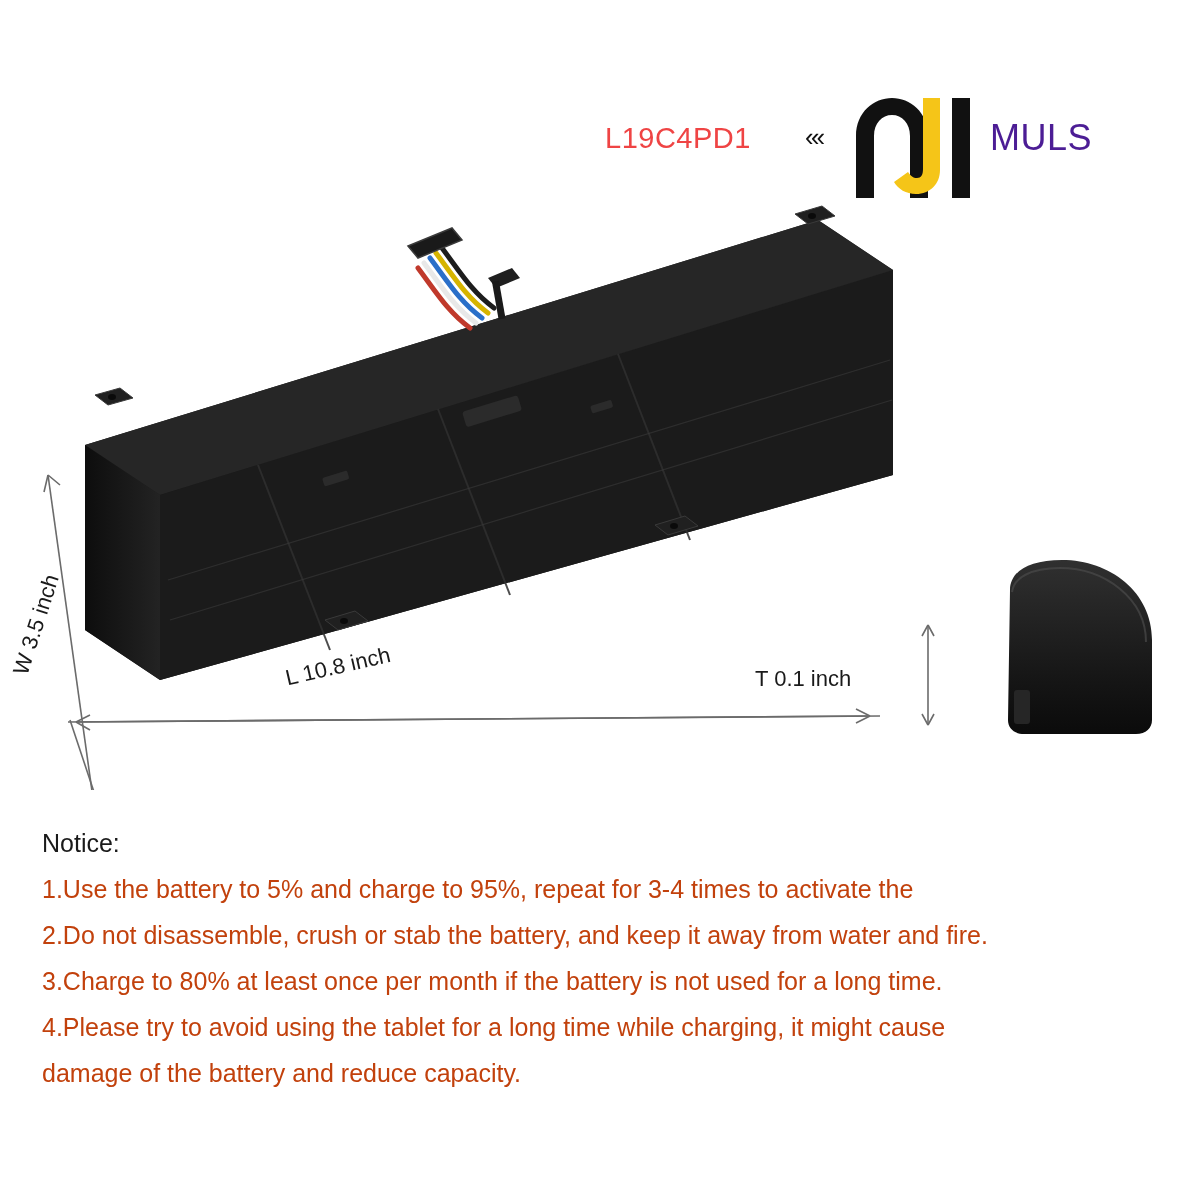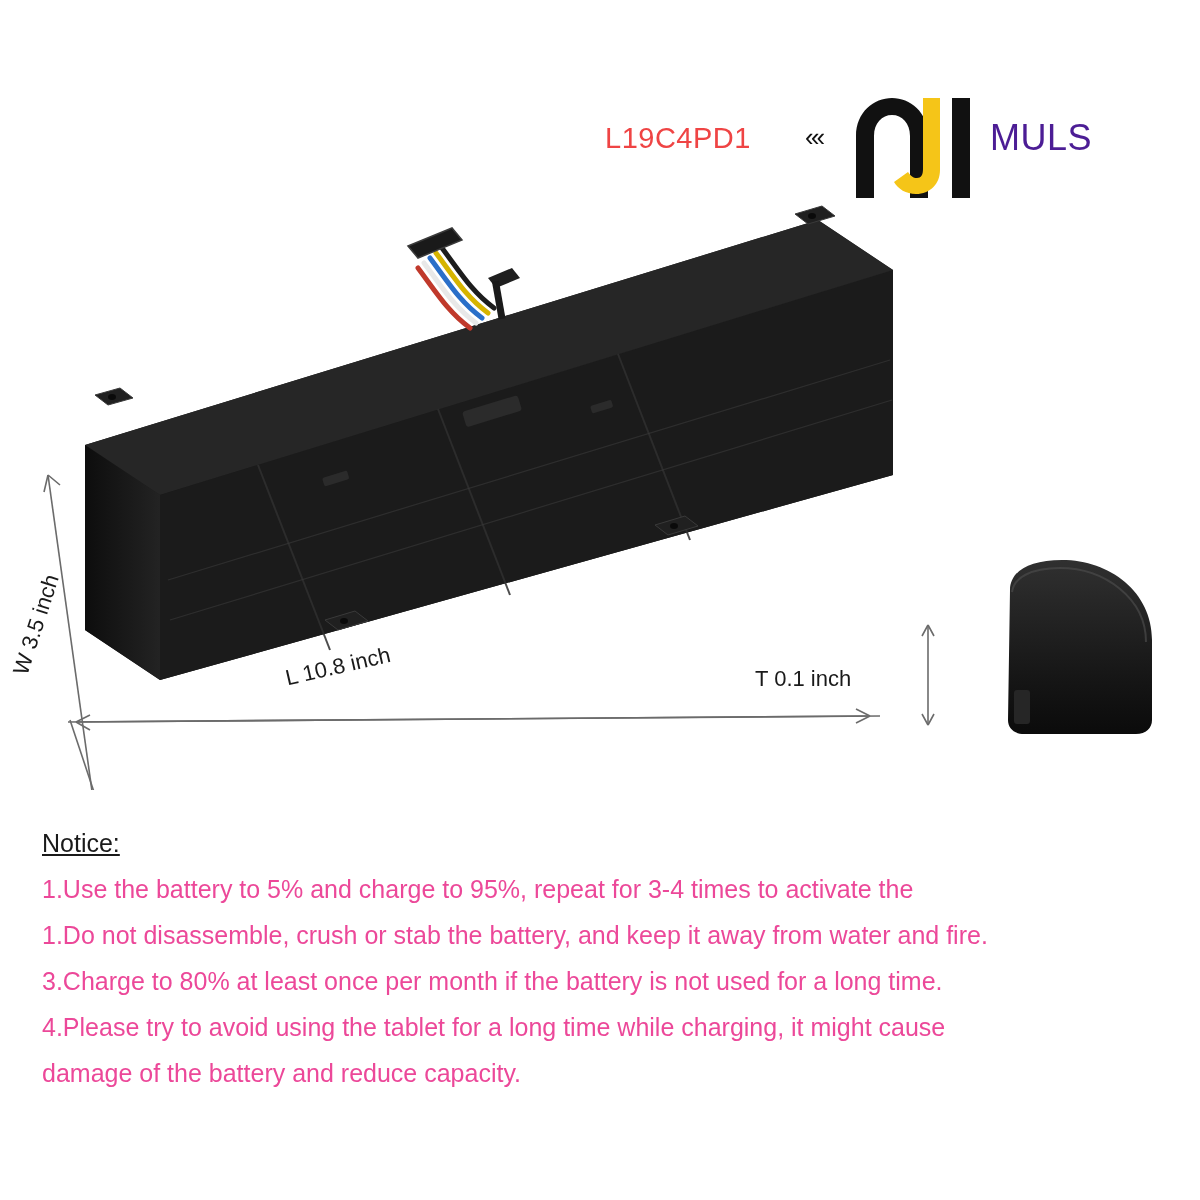--- a/index.html
+++ b/index.html
@@ -94,26 +94,25 @@
   #notice {
     position: absolute;
     left: 42px;
     top: 820px;
     width: 1110px;
   }
   #notice-title {
     font-size: 25px;
     line-height: 46px;
     color: #1a1a1a;
-    text-decoration: underline;
   }
   .notice-line {
     font-size: 25px;
     line-height: 46px;
-    color: #ec4899;
+    color: #c2410c;
   }
 </style>
 </head>
 <body>
 
 <div id="header">
   <div id="model-code">L19C4PD1</div>
   <div id="chevrons">«‹</div>
 
   <svg id="logo-mark" viewBox="0 0 150 110" xmlns="http://www.w3.org/2000/svg">
@@ -220,17 +219,17 @@
   </svg>
 
   <div class="dim-label" id="dim-w">W 3.5 inch</div>
   <div class="dim-label" id="dim-l">L 10.8 inch</div>
   <div class="dim-label" id="dim-t">T 0.1 inch</div>
 </div>
 
 <div id="notice">
   <div id="notice-title">Notice:</div>
   <div class="notice-line">1.Use the battery to 5% and charge to 95%, repeat for 3-4 times to activate the</div>
-  <div class="notice-line">1.Do not disassemble, crush or stab the battery, and keep it away from water and fire.</div>
+  <div class="notice-line">2.Do not disassemble, crush or stab the battery, and keep it away from water and fire.</div>
   <div class="notice-line">3.Charge to 80% at least once per month if the battery is not used for a long time.</div>
   <div class="notice-line">4.Please try to avoid using the tablet for a long time while charging, it might cause</div>
   <div class="notice-line">damage of the battery and reduce capacity.</div>
 </div>
 
 </body></html>

